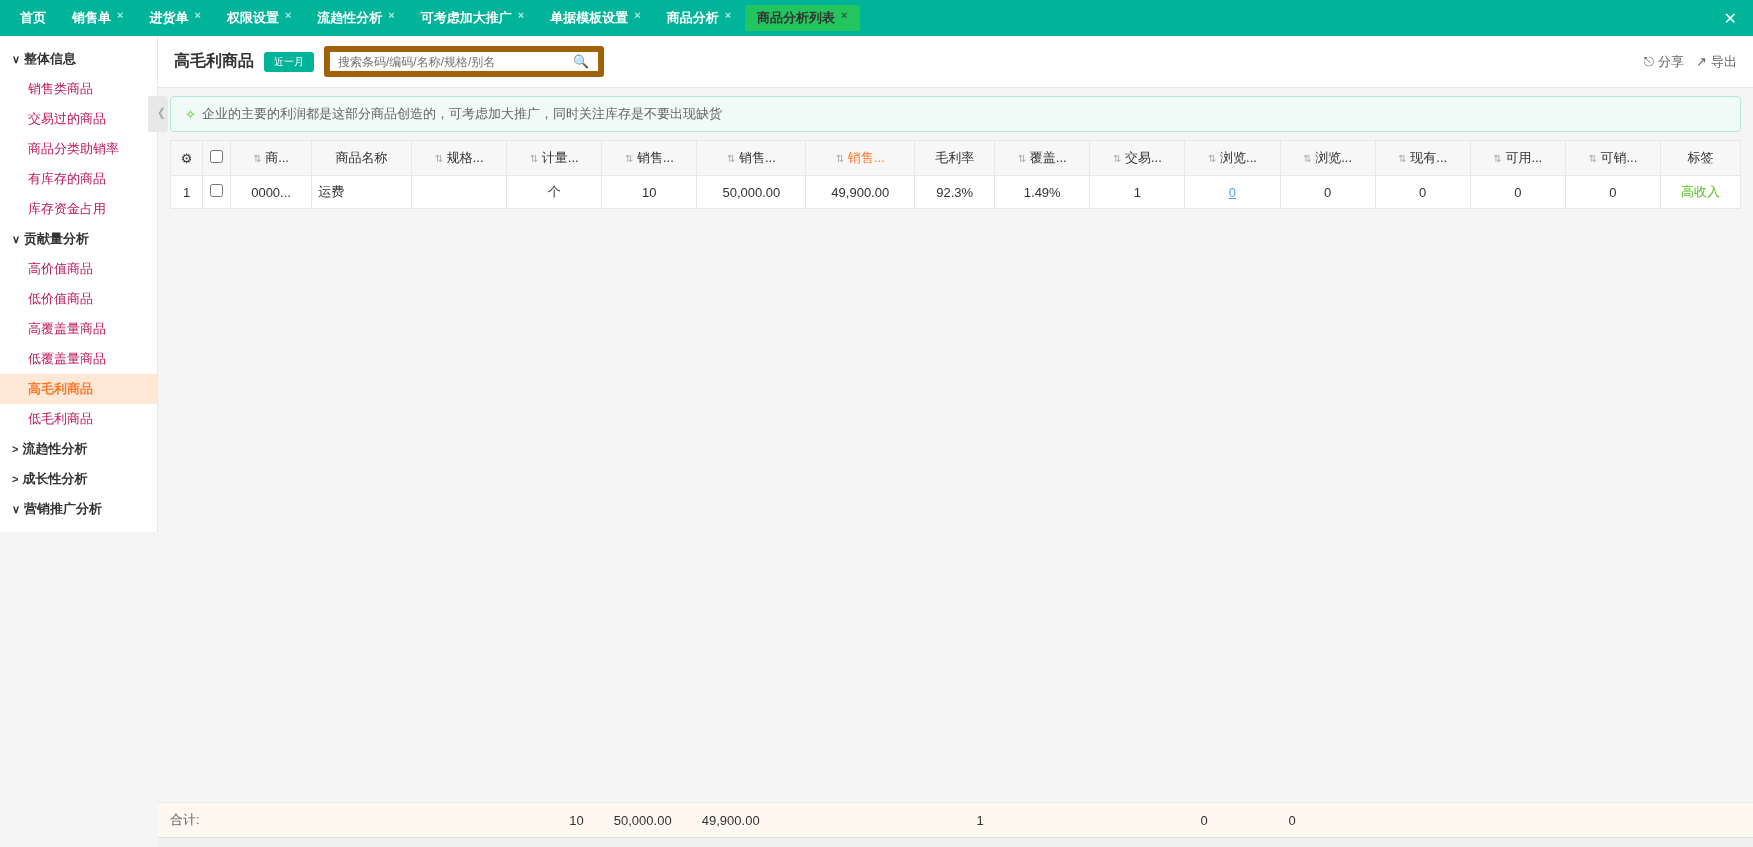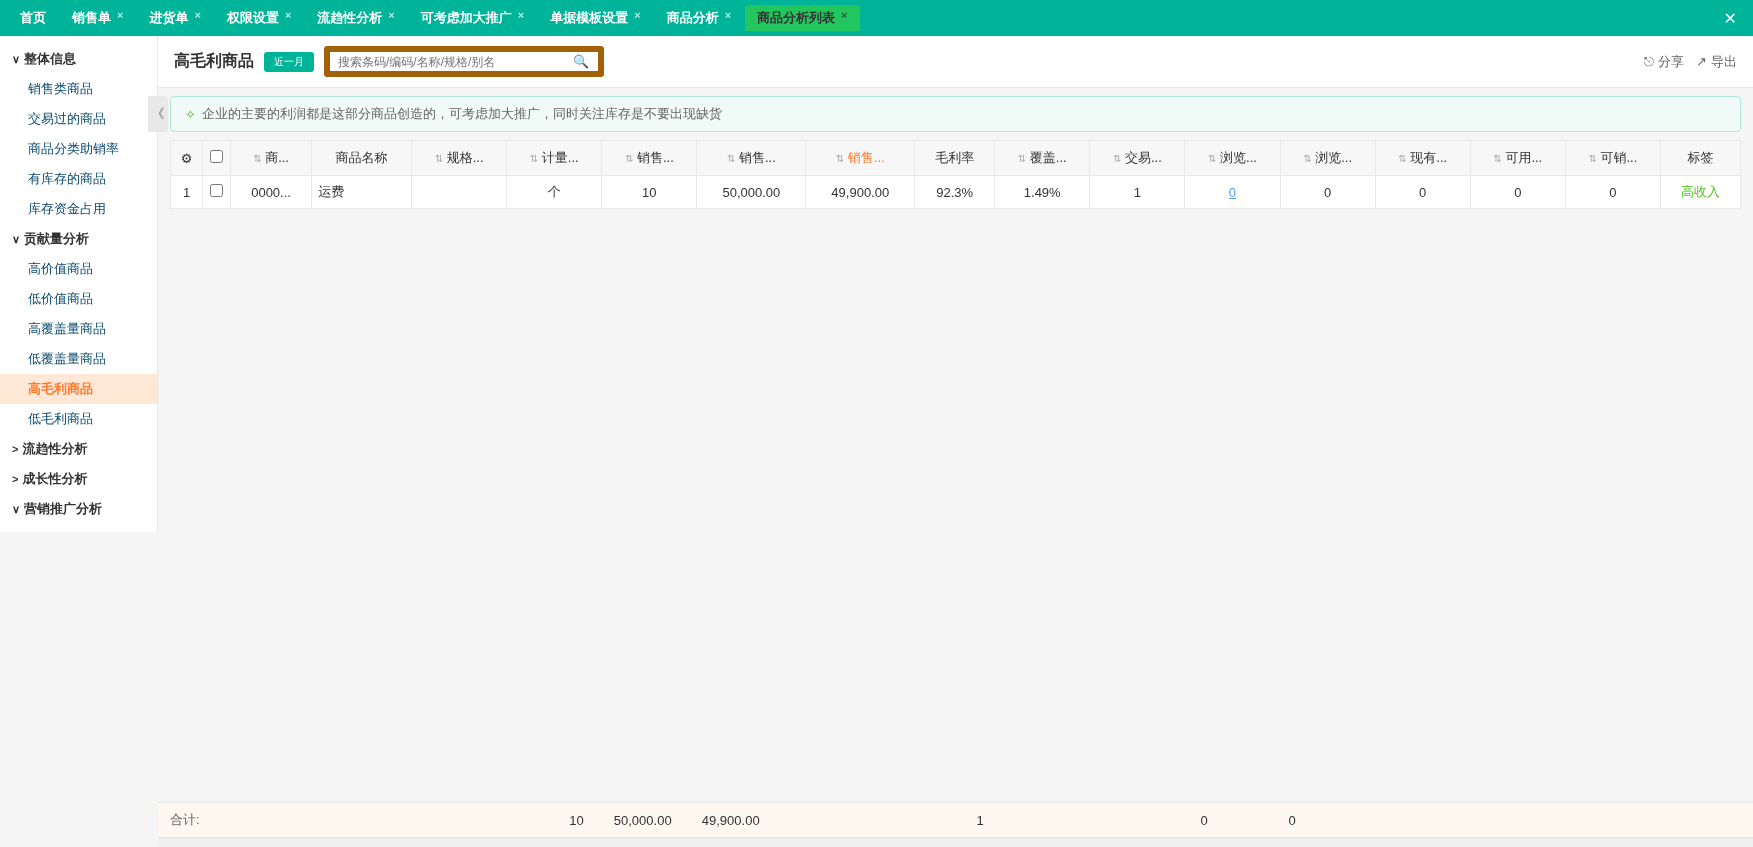--- a/index.html
+++ b/index.html
@@ -69,21 +69,21 @@
       cursor: pointer;
       font-weight: bold;
     }
     .sidebar-group-header .arrow {
       margin-right: 4px;
       font-size: 11px;
     }
     .sidebar-item {
       padding: 6px 12px 6px 28px;
       cursor: pointer;
-      color: #0c4a6e;
+      color: #be185d;
       font-size: 13px;
       white-space: nowrap;
     }
     .sidebar-item.active {
       background: #ffe8d6;
       color: #ff7a2e;
       font-weight: bold;
     }
     .sidebar-collapse-btn {
       position: absolute;

